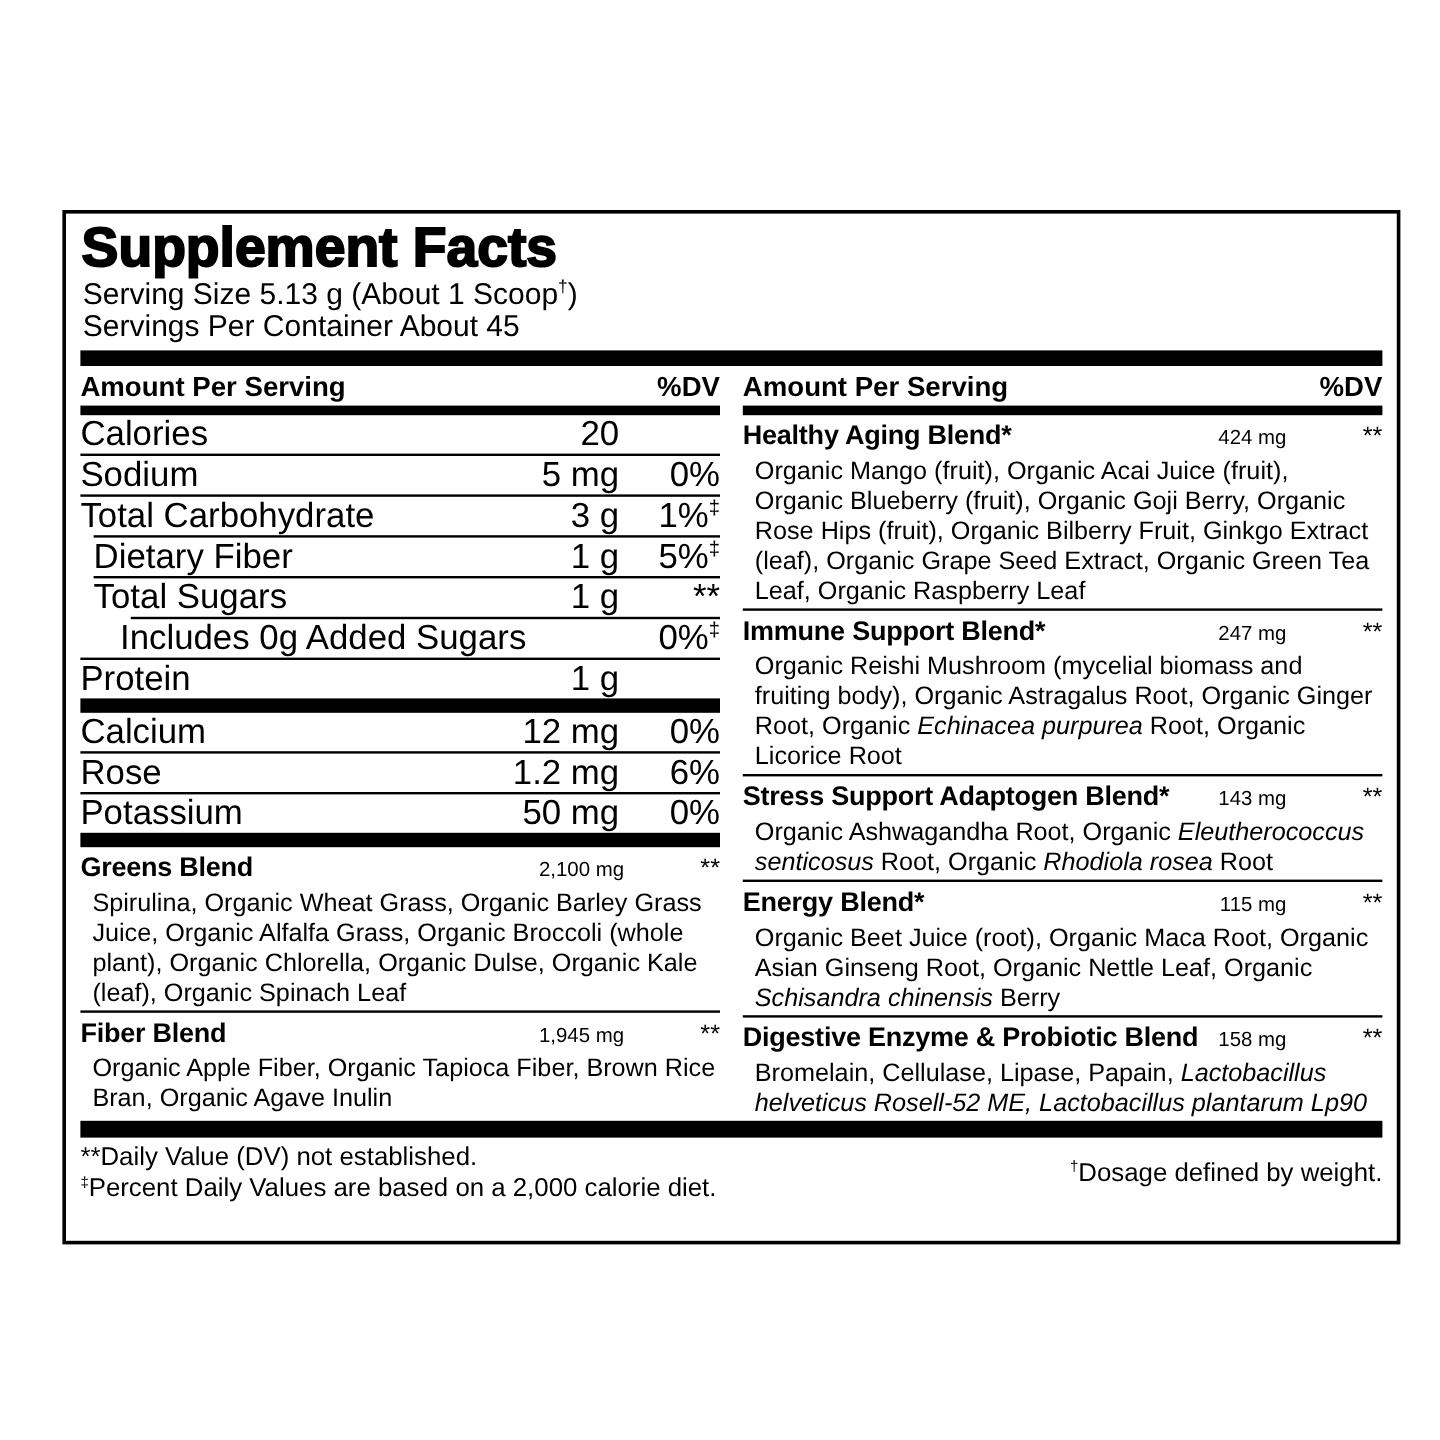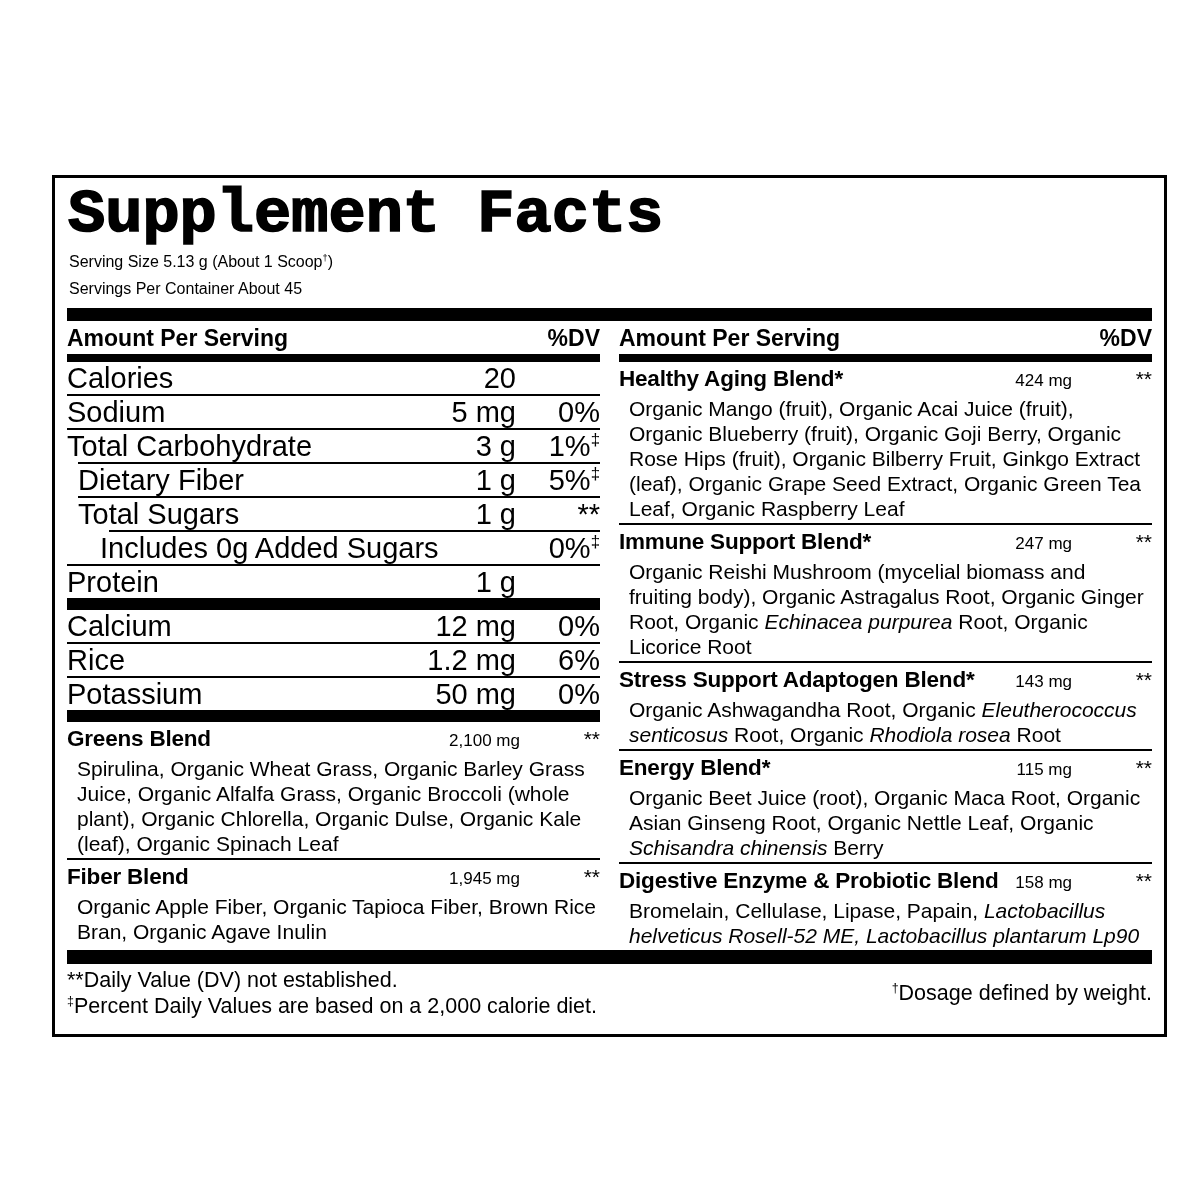--- a/index.html
+++ b/index.html
@@ -17,26 +17,25 @@
     position:absolute; left:52px; top:175px;
     width:1115px; height:862px;
     border:3px solid var(--ink);
     background:var(--paper);
     padding:5px 12px 0 12px;
     overflow:hidden;
   }
 
   .title {
     margin:0; padding:0 0 2px 1px;
-    font-size:62px; font-weight:bold; letter-spacing:0;
+    font-size:46px; font-weight:bold; letter-spacing:0;
     line-height:1.02;
-    font-family:Liberation Mono, monospace;
     -webkit-text-stroke:1.7px var(--ink);
   }
-  .serving-line { font-size:16px; line-height:27px; padding-left:2px; }
+  .serving-line { font-size:25px; line-height:27px; padding-left:2px; }
 
   .bar { background:var(--ink); }
   .bar-thick  { height:13px; margin-top:6px; }
   .bar-med    { height:8px; }
   .bar-mid    { height:12px; }
   .bar-bottom { height:14px; }
 
   .columns { display:flex; gap:19px; }
   .col { flex:1; min-width:0; }
 
@@ -147,21 +146,21 @@
         <div class="bar bar-mid"></div>
 
         <div class="row">
           <span class="lbl">Calcium</span>
           <span class="amt">12 mg</span>
           <span class="dv">0%</span>
         </div>
         <div class="hr"></div>
 
         <div class="row">
-          <span class="lbl">Rice</span>
+          <span class="lbl">Rose</span>
           <span class="amt">1.2 mg</span>
           <span class="dv">6%</span>
         </div>
         <div class="hr"></div>
 
         <div class="row">
           <span class="lbl">Potassium</span>
           <span class="amt">50 mg</span>
           <span class="dv">0%</span>
         </div>

